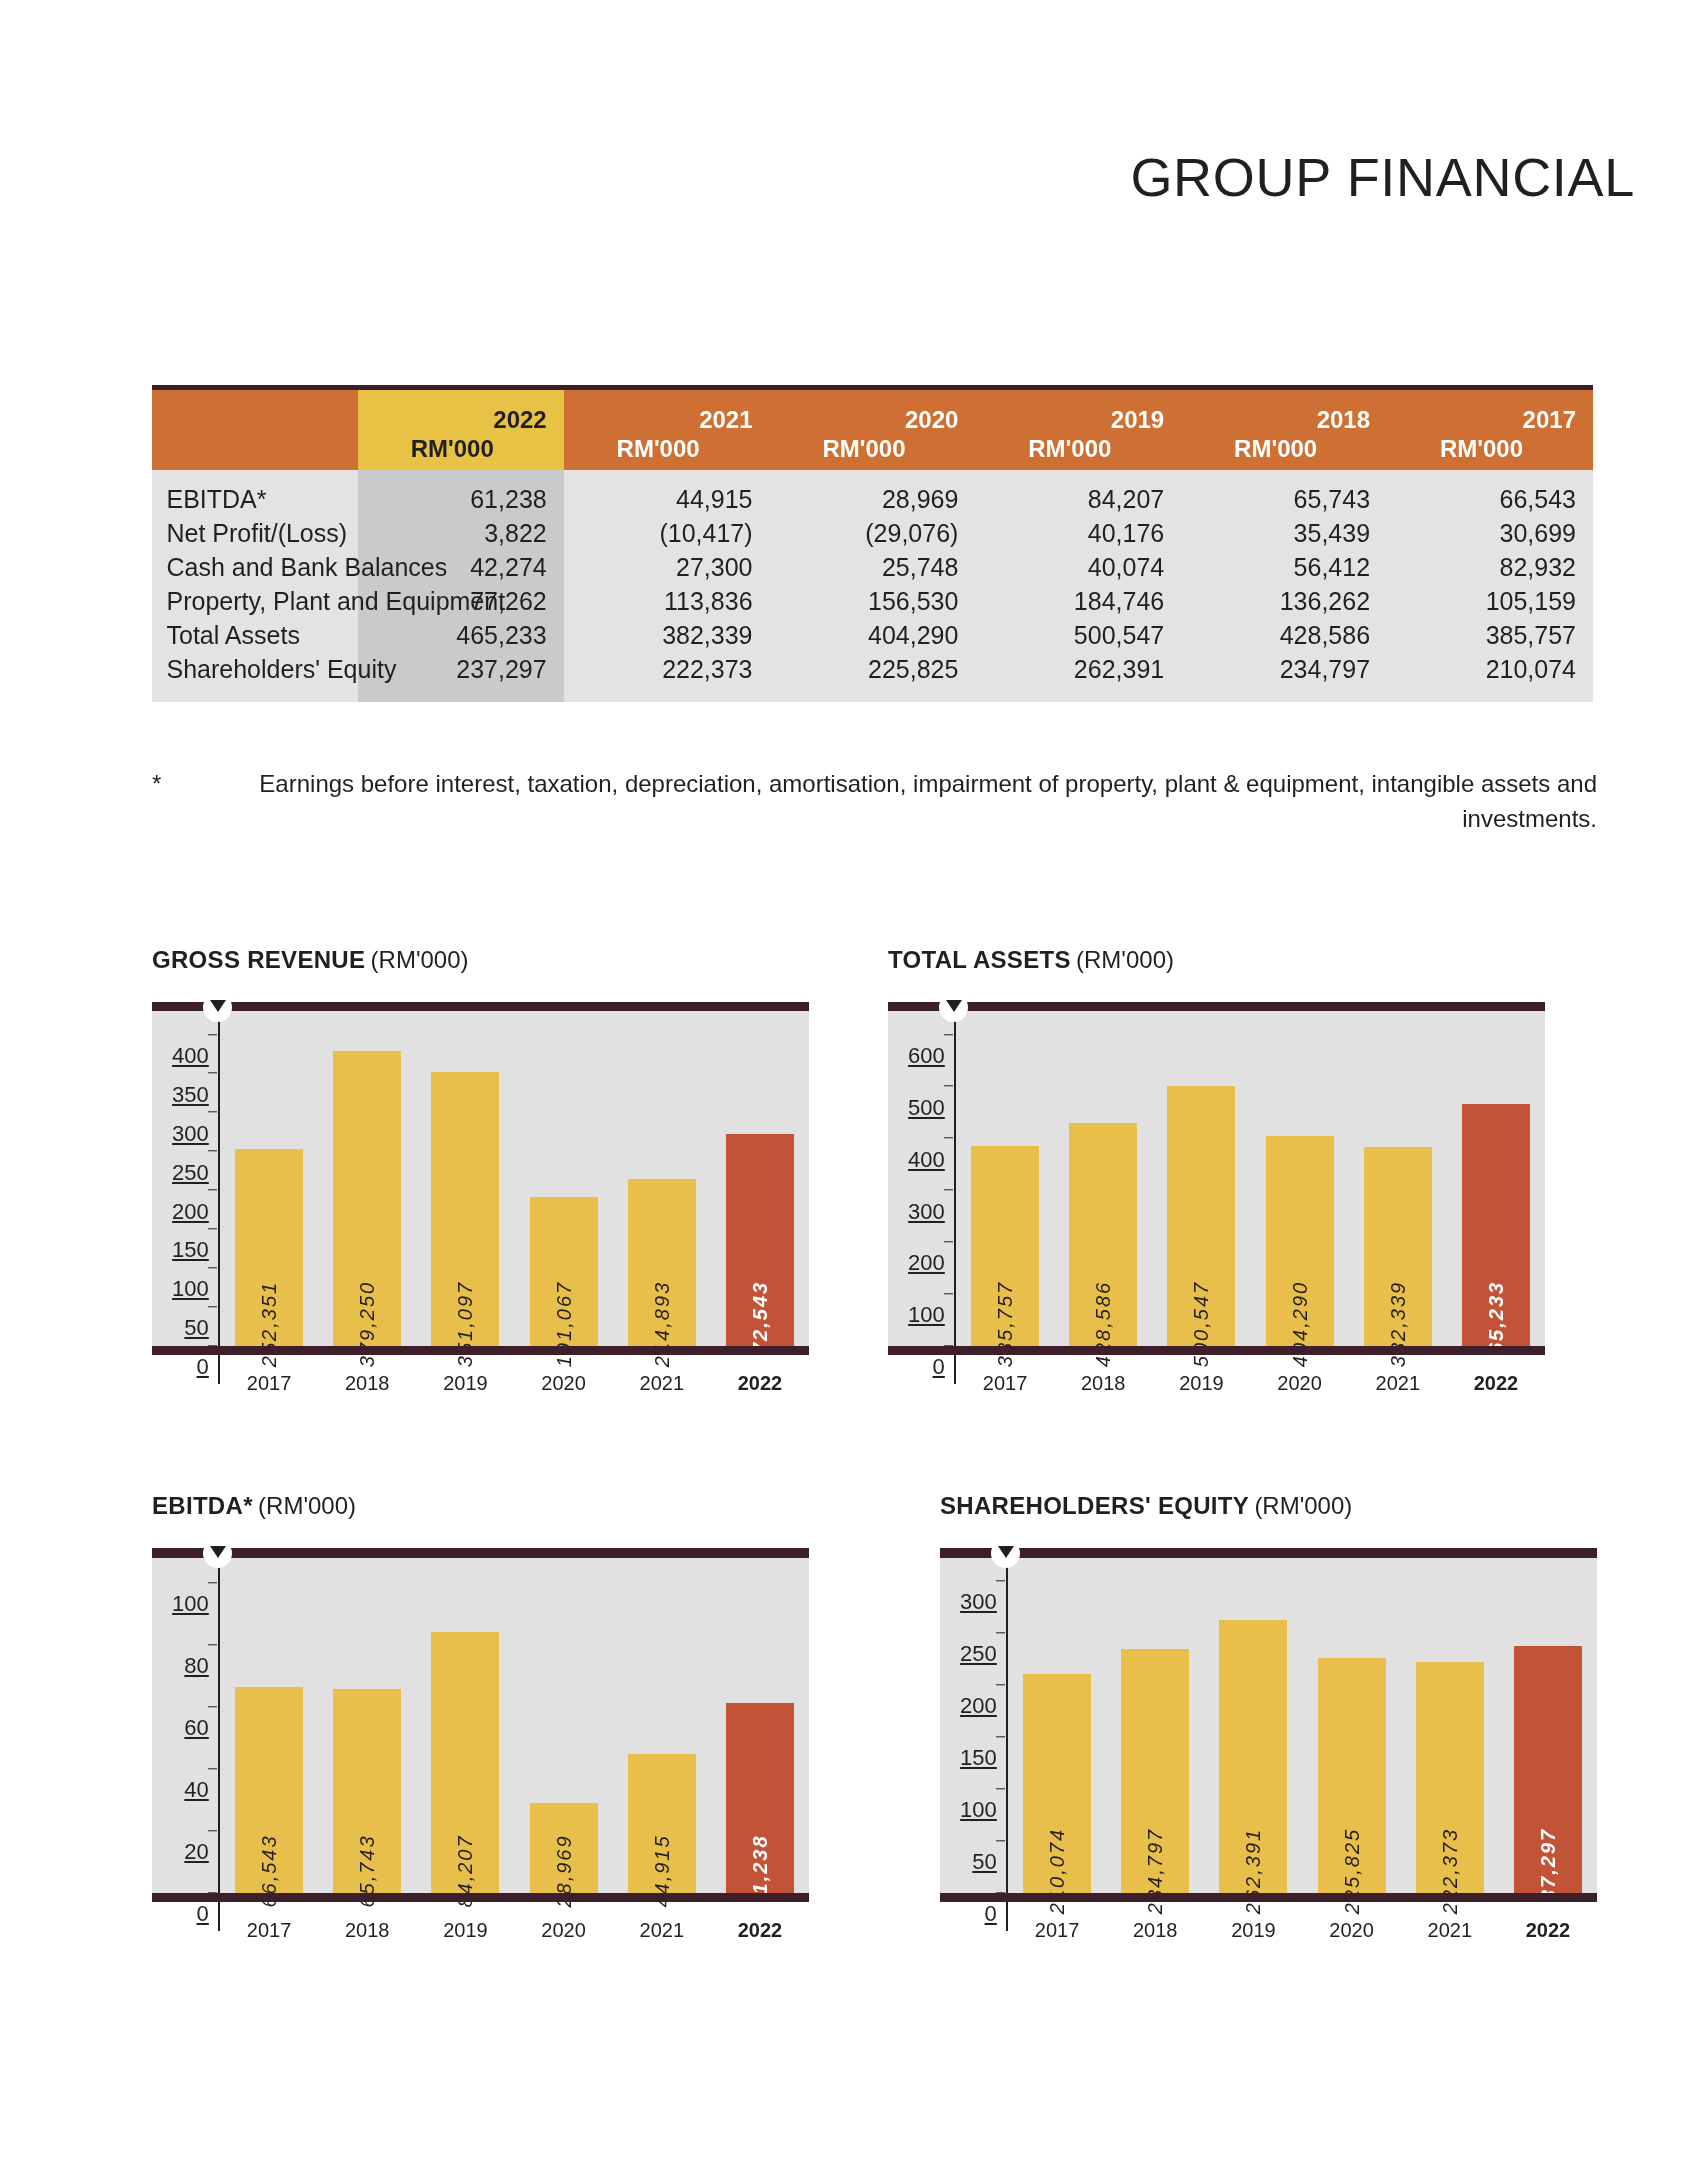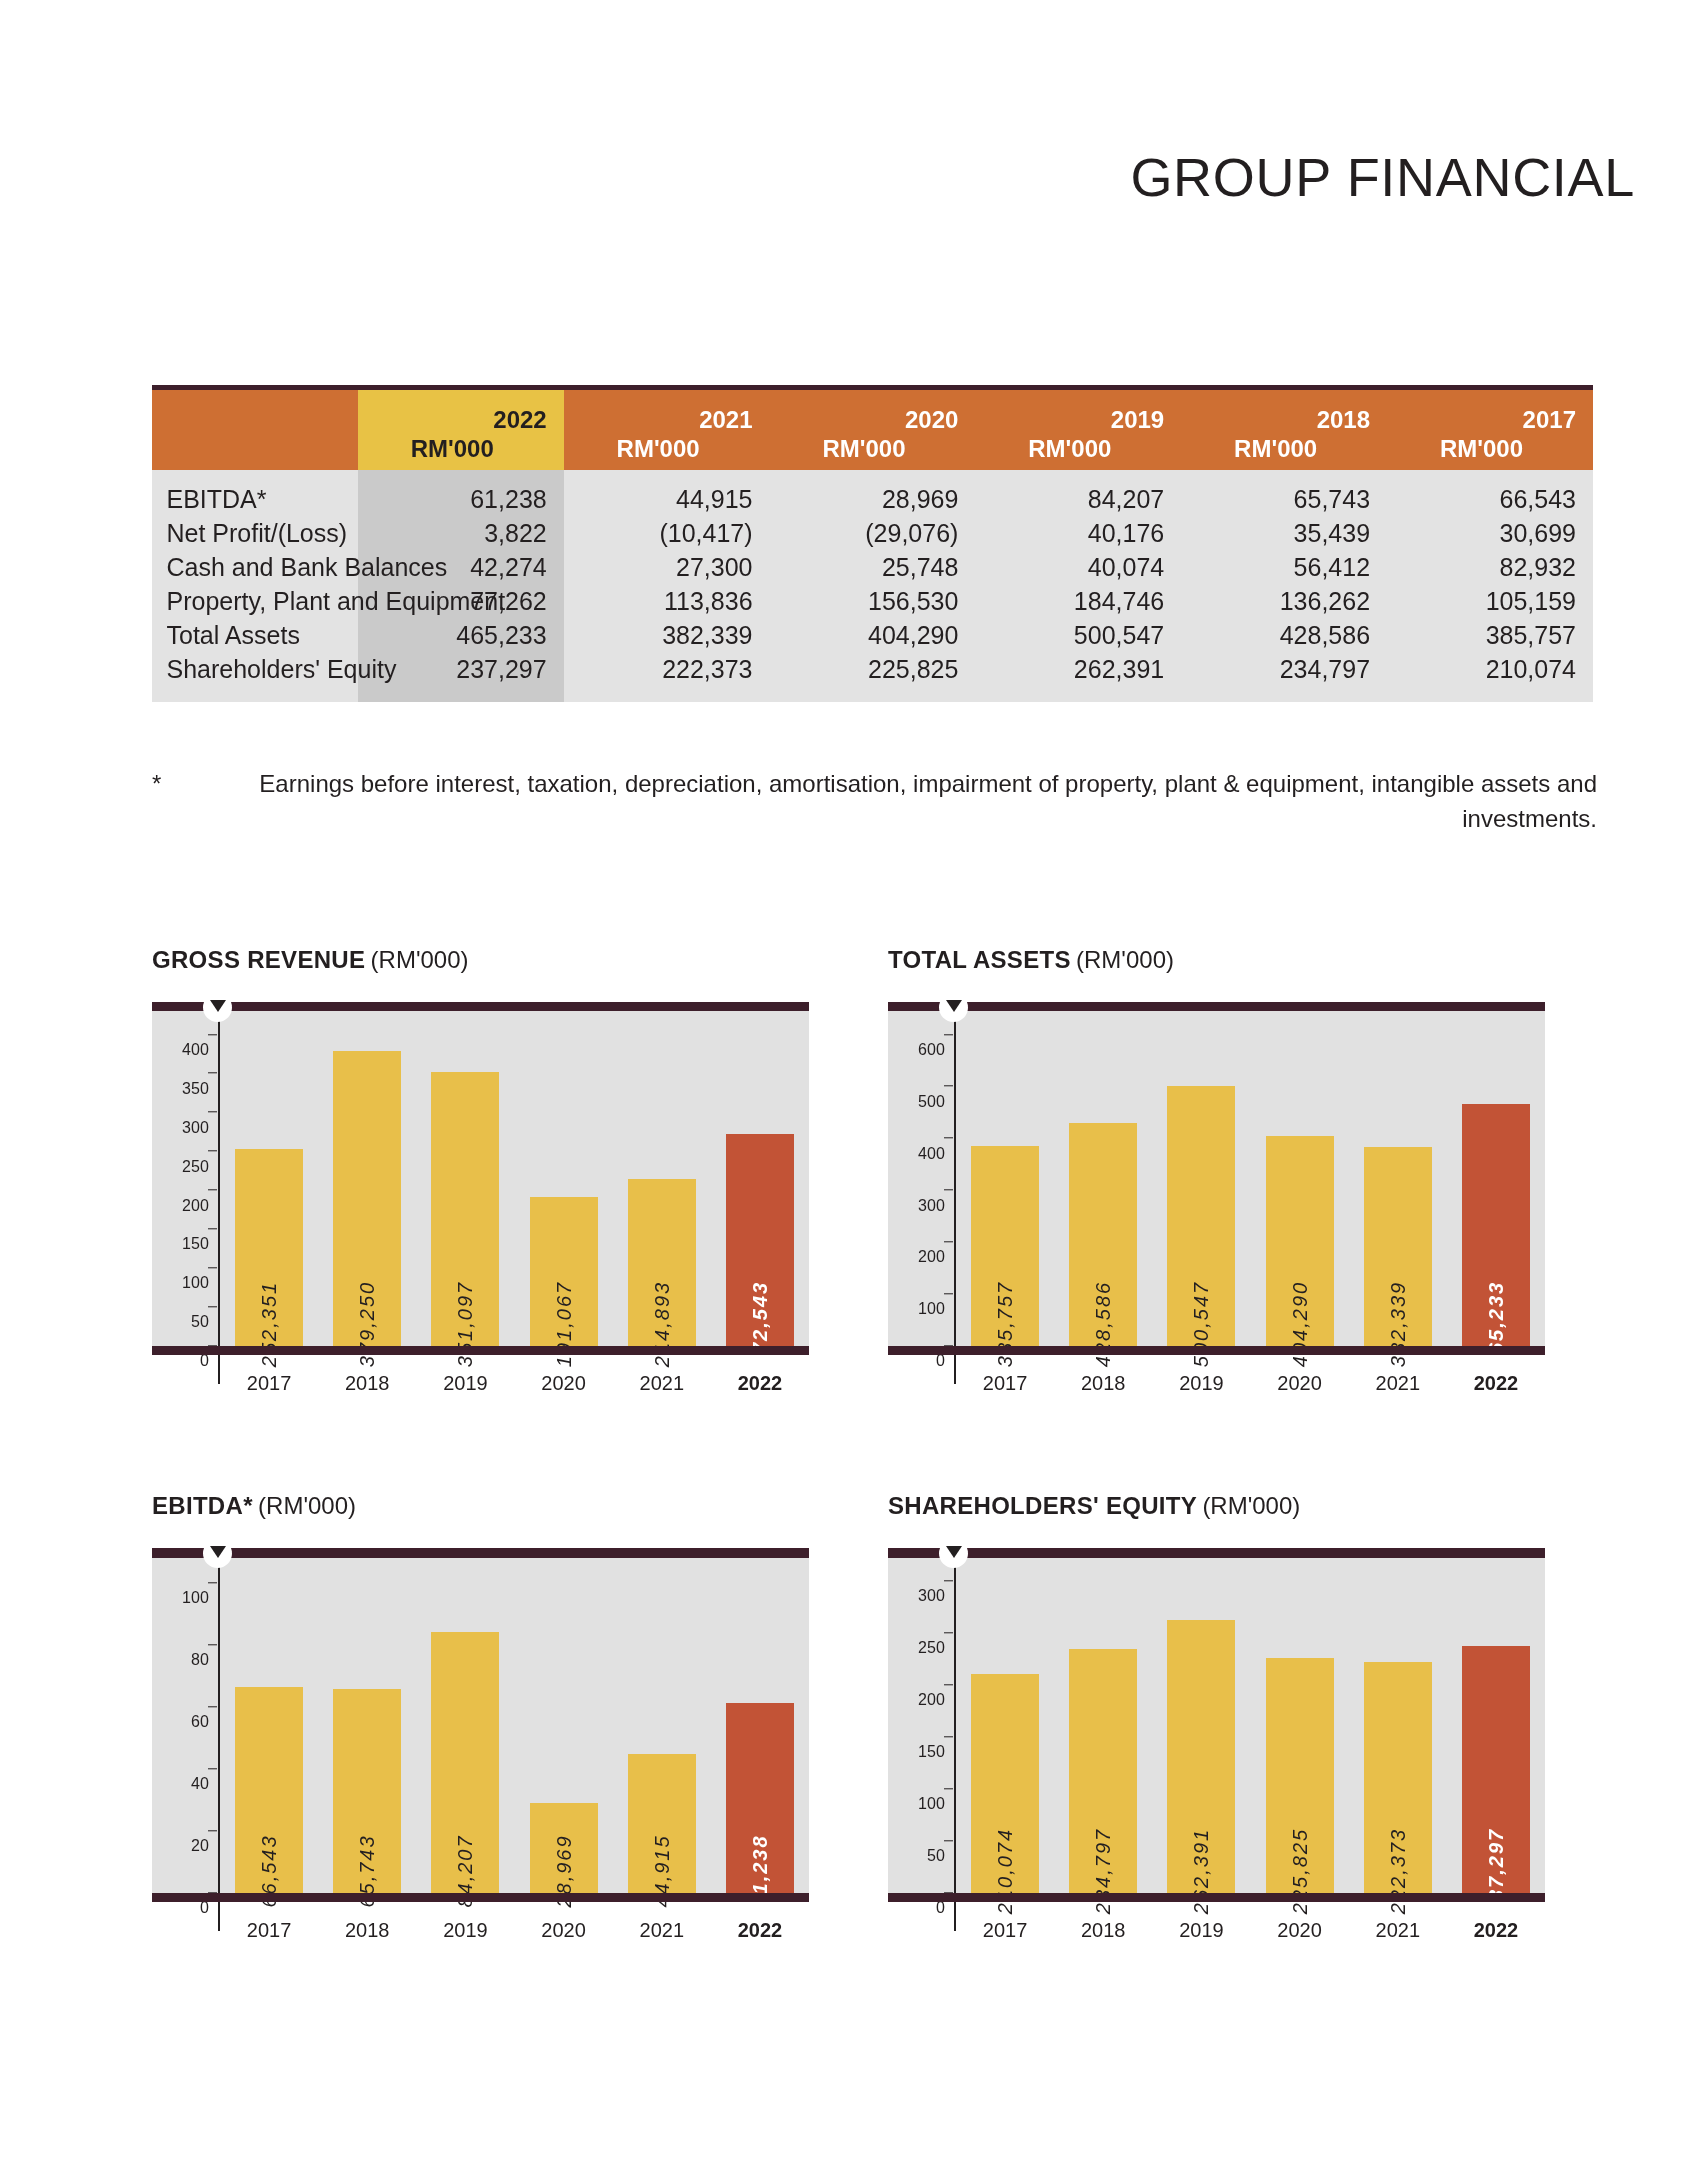--- a/index.html
+++ b/index.html
@@ -140,20 +140,21 @@
     left: 152px;
     top: 946px;
     width: 1445px;
   }
   .chart-row {
     display: flex;
     gap: 79px;
   }
   .chart-row + .chart-row {
     margin-top: 97px;
+    justify-content: space-between;
   }
   .chart-block {
     width: 657px;
   }
   .chart-title {
     font-size: 24px;
     margin-bottom: 28px;
     white-space: nowrap;
     color: #231f20;
   }
@@ -219,24 +220,25 @@
     left: 0;
     top: 0;
     width: 66px;
     height: 100%;
     z-index: 2;
   }
   .tick {
     position: absolute;
     right: 9.2px;
     transform: translateY(50%);
-    font-size: 16px;
+    font-size: 22px;
     color: #231f20;
     white-space: nowrap;
     line-height: 1;
+    text-decoration: underline;
   }
   .tick-mark {
     position: absolute;
     left: 56px;
     width: 9.2px;
     height: 1.3px;
     background: #231f20;
     transform: translateY(-0.7px);
   }
   .bars {

